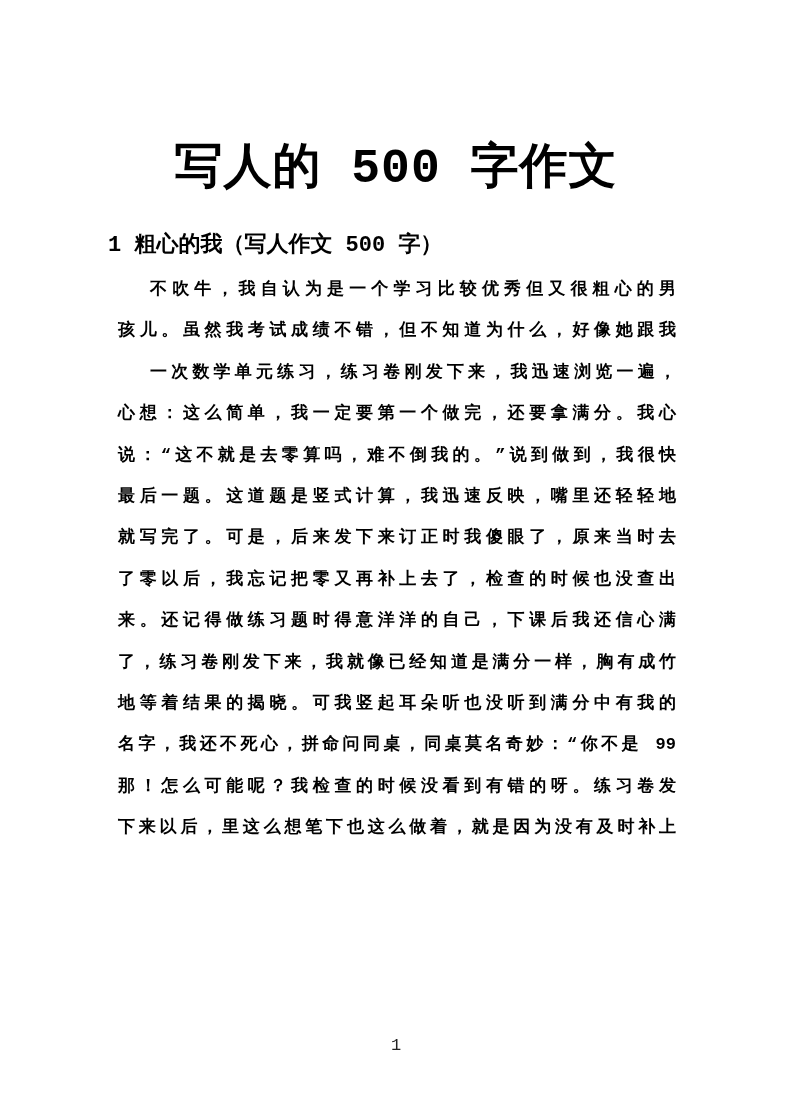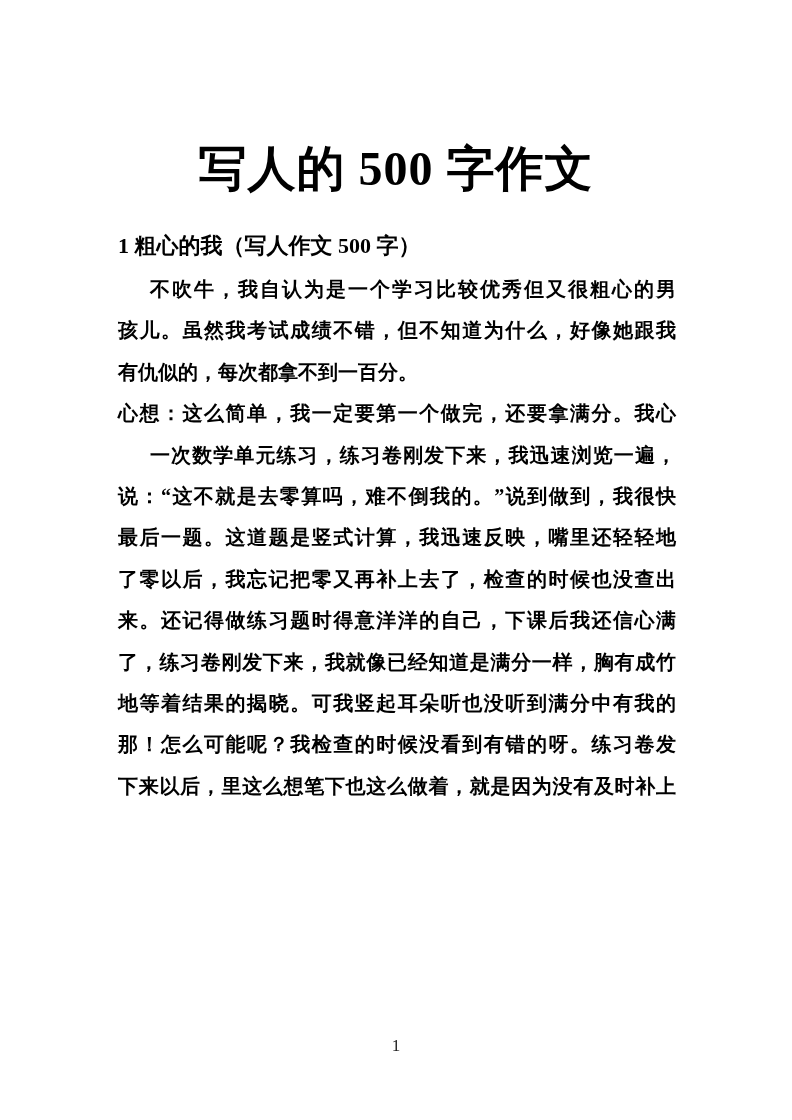--- a/index.html
+++ b/index.html
@@ -6,52 +6,52 @@
     margin: 0;
     padding: 0;
     background: #ffffff;
   }
   .page {
     position: relative;
     width: 792px;
     height: 1116px;
     background: #ffffff;
     overflow: hidden;
-    font-family: Liberation Serif, serif;
+    font-family: Liberation Mono, monospace;
     color: #000000;
   }
   .doc-title {
     position: absolute;
     top: 136px;
     left: 0;
     width: 792px;
     margin: 0;
     text-align: center;
     font-size: 48px;
     line-height: 66px;
     font-weight: bold;
     letter-spacing: 1px;
     white-space: nowrap;
   }
   .doc-heading {
     position: absolute;
     top: 231px;
-    left: 118px;
+    left: 108px;
     width: 558px;
     font-size: 22px;
     line-height: 30px;
     font-weight: bold;
     white-space: nowrap;
   }
   .doc-body {
     position: absolute;
     top: 269px;
     left: 118px;
     width: 558px;
-    font-size: 20px;
+    font-size: 17px;
     font-weight: bold;
   }
   .essay-line {
     height: 41.4px;
     line-height: 41.4px;
     text-align: justify;
     text-align-last: justify;
     text-justify: inter-character;
     overflow: visible;
     white-space: nowrap;
@@ -78,27 +78,28 @@
 <body>
 
 <div class="page">
   <h1 class="doc-title">写人的 500 字作文</h1>
 
   <div class="doc-heading">1 粗心的我（写人作文 500 字）</div>
 
   <div class="doc-body" id="essay-body">
       <div class="essay-line indent">不吹牛，我自认为是一个学习比较优秀但又很粗心的男</div>
       <div class="essay-line">孩儿。虽然我考试成绩不错，但不知道为什么，好像她跟我</div>
-      <div class="essay-line para-end">有仇似的，每次都拿不到一百分。</div>
+      <div class="essay-line indent">一次数学单元练习，练习卷刚发下来，我迅速浏览一遍，</div>
       <div class="essay-line">心想：这么简单，我一定要第一个做完，还要拿满分。我心</div>
-      <div class="essay-line indent">一次数学单元练习，练习卷刚发下来，我迅速浏览一遍，</div>
       <div class="essay-line">说：“这不就是去零算吗，难不倒我的。”说到做到，我很快</div>
       <div class="essay-line">最后一题。这道题是竖式计算，我迅速反映，嘴里还轻轻地</div>
+      <div class="essay-line">就写完了。可是，后来发下来订正时我傻眼了，原来当时去</div>
       <div class="essay-line">了零以后，我忘记把零又再补上去了，检查的时候也没查出</div>
       <div class="essay-line">来。还记得做练习题时得意洋洋的自己，下课后我还信心满</div>
       <div class="essay-line">了，练习卷刚发下来，我就像已经知道是满分一样，胸有成竹</div>
       <div class="essay-line">地等着结果的揭晓。可我竖起耳朵听也没听到满分中有我的</div>
+      <div class="essay-line">名字，我还不死心，拼命问同桌，同桌莫名奇妙：“你不是 99</div>
       <div class="essay-line">那！怎么可能呢？我检查的时候没看到有错的呀。练习卷发</div>
       <div class="essay-line">下来以后，里这么想笔下也这么做着，就是因为没有及时补上</div>
     </div>
 
   <div class="page-footer">1</div>
 </div>
 
 </body></html>

